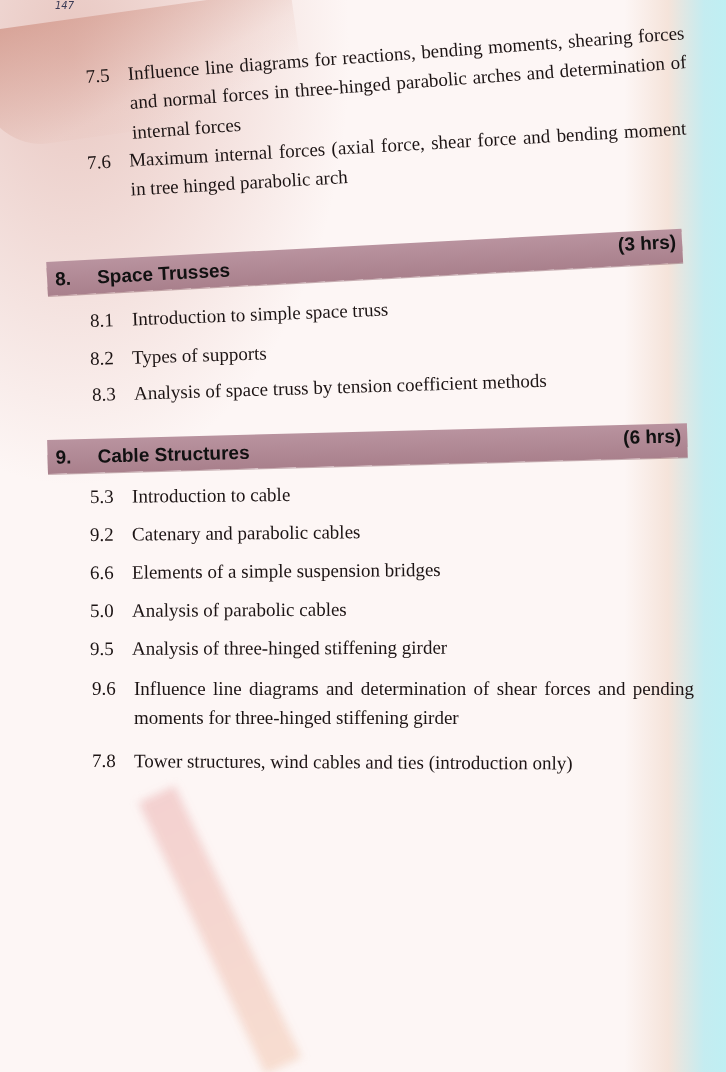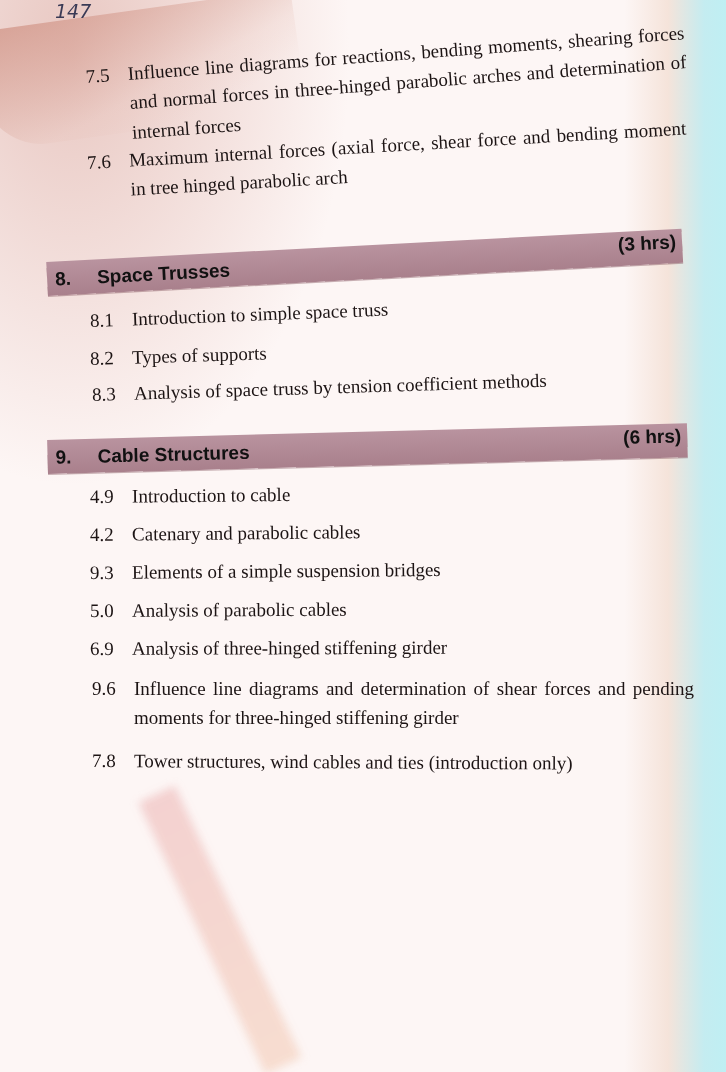--- a/index.html
+++ b/index.html
@@ -24,21 +24,21 @@
     }
     .streak {
       position: absolute; left: 200px; top: 780px; width: 40px; height: 300px;
       background: linear-gradient(180deg, rgba(225,140,140,0.35), rgba(235,175,140,0.35));
       transform: rotate(-25deg);
       filter: blur(4px);
     }
     .page-number {
       position: absolute; left: 55px; top: 0px;
       font-family: "DejaVu Sans", sans-serif; font-style: italic;
-      font-size: 19px; color: #3a3a55;
+      font-size: 10px; color: #3a3a55;
     }
     .content {
       position: absolute; left: 0; top: 0; width: 726px;
       transform-origin: 0 0;
     }
     .item {
       position: absolute;
       font-size: 19px; line-height: 1.55;
       display: flex;
       transform-origin: 0 50%;
@@ -97,37 +97,37 @@
     <span class="txt">Analysis of space truss by tension coefficient methods</span>
   </div>
 
   <div class="section-bar" style="top:440px; width:640px; transform: rotate(-1.5deg);">
     <span class="sec-num">9.</span>
     <span class="sec-title">Cable Structures</span>
     <span class="sec-hrs">(6 hrs)</span>
   </div>
 
   <div class="item" style="left:90px; top:482px; width:600px; transform: rotate(-0.6deg);">
-    <span class="num">4.9</span>
+    <span class="num">5.3</span>
     <span class="txt">Introduction to cable</span>
   </div>
   <div class="item" style="left:90px; top:520px; width:600px; transform: rotate(-0.6deg);">
-    <span class="num">4.2</span>
+    <span class="num">9.2</span>
     <span class="txt">Catenary and parabolic cables</span>
   </div>
   <div class="item" style="left:90px; top:558px; width:600px; transform: rotate(-0.5deg);">
-    <span class="num">9.3</span>
+    <span class="num">6.6</span>
     <span class="txt">Elements of a simple suspension bridges</span>
   </div>
   <div class="item" style="left:90px; top:596px; width:600px; transform: rotate(-0.3deg);">
     <span class="num">5.0</span>
     <span class="txt">Analysis of parabolic cables</span>
   </div>
   <div class="item" style="left:90px; top:634px; width:600px; transform: rotate(-0.2deg);">
-    <span class="num">6.9</span>
+    <span class="num">9.5</span>
     <span class="txt">Analysis of three-hinged stiffening girder</span>
   </div>
   <div class="item" style="left:92px; top:674px; width:602px;">
     <span class="num">9.6</span>
     <span class="txt">Influence line diagrams and determination of shear forces and pending moments for three-hinged stiffening girder</span>
   </div>
   <div class="item" style="left:92px; top:746px; width:602px; transform: rotate(0.3deg);">
     <span class="num">7.8</span>
     <span class="txt">Tower structures, wind cables and ties (introduction only)</span>
   </div>

